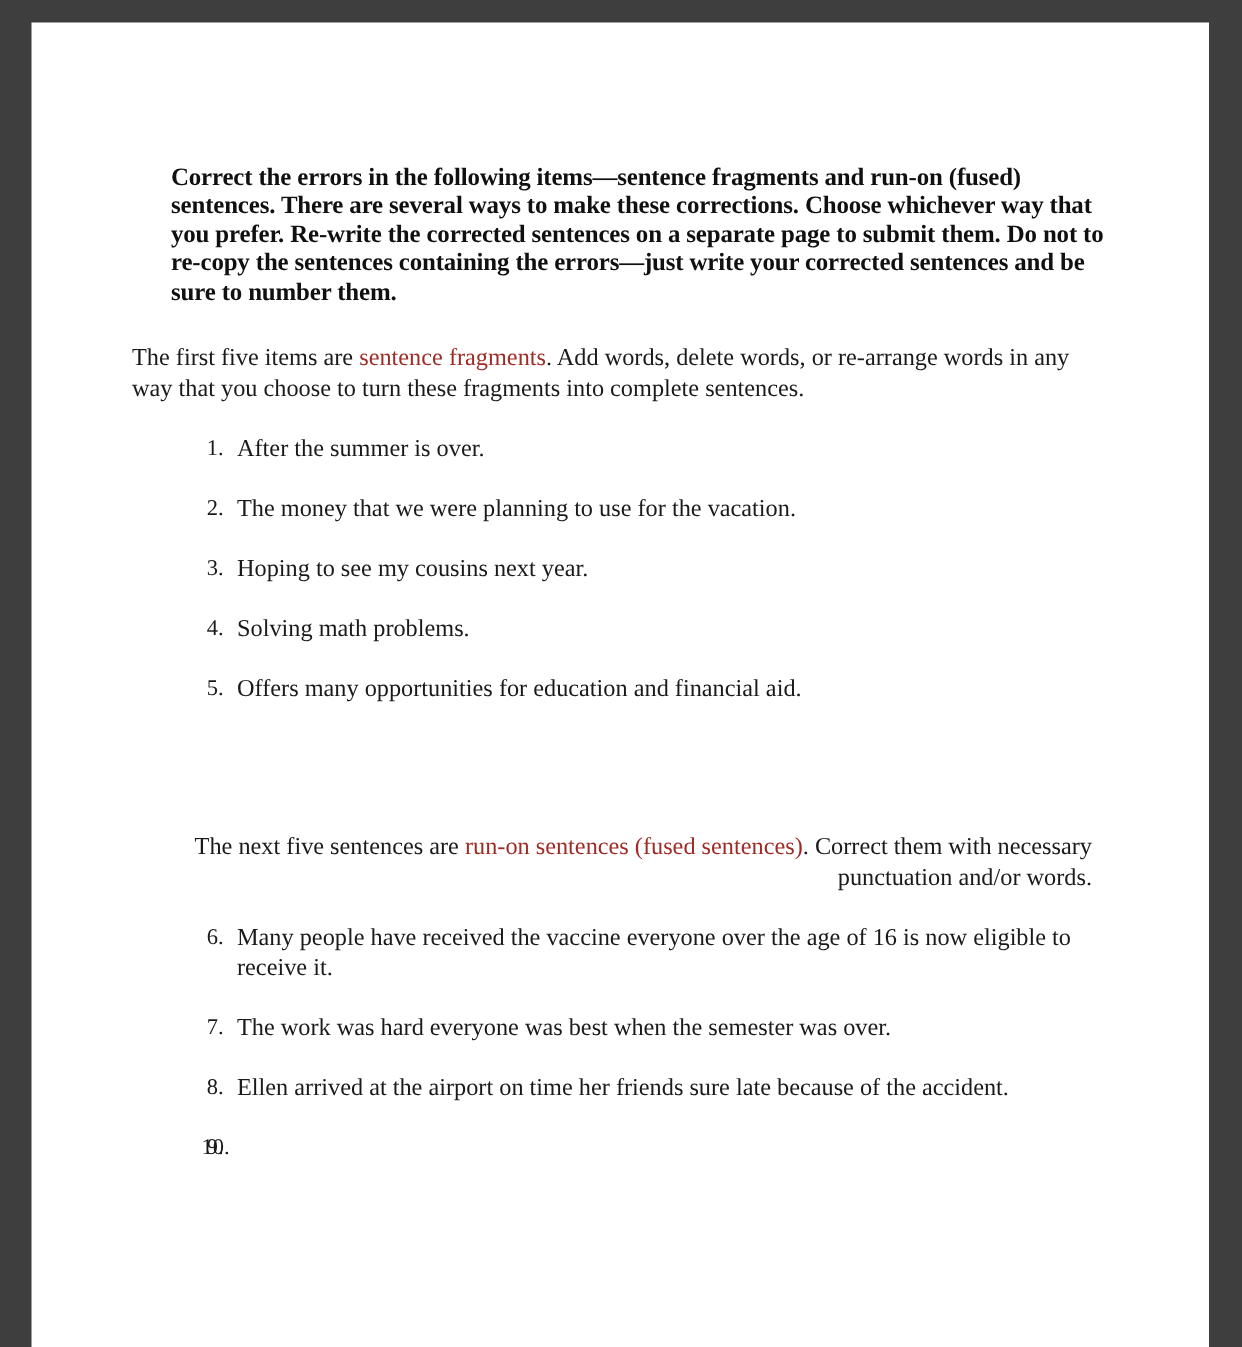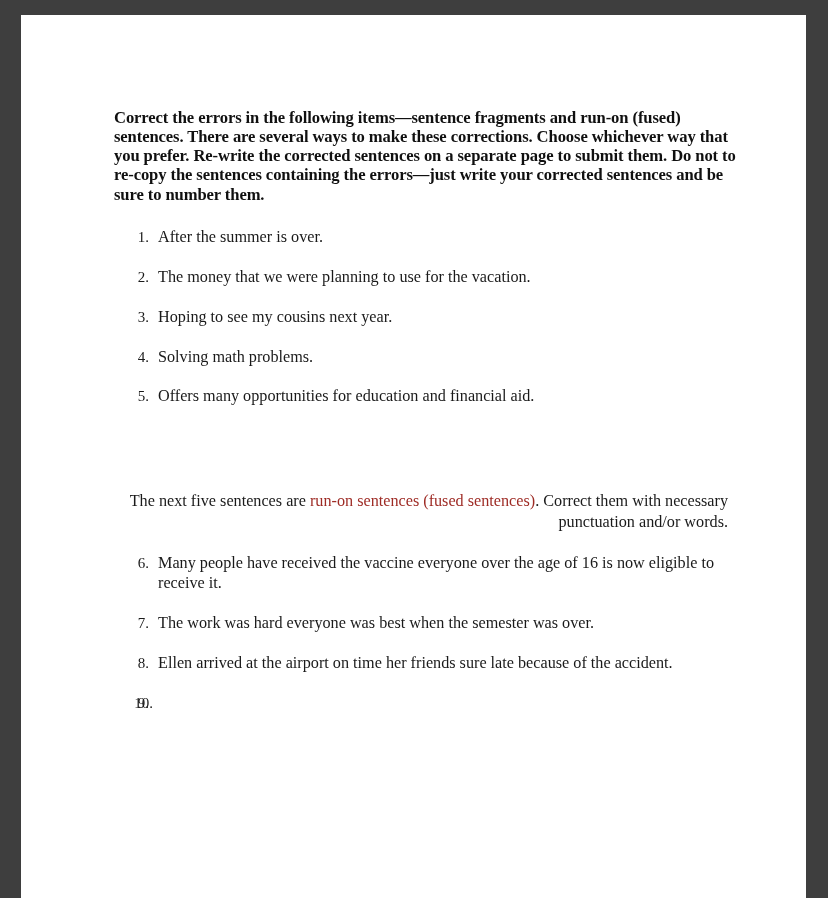--- a/index.html
+++ b/index.html
@@ -76,20 +76,23 @@
 </style>
 </head>
 <body>
 
 <div id="viewer">
   <div id="page">
     <div id="content">
 
       <p class="heading">Correct the errors in the following items—sentence fragments and run-on (fused) sentences. There are several ways to make these corrections. Choose whichever way that you prefer. Re-write the corrected sentences on a separate page to submit them. Do not to re-copy the sentences containing the errors—just write your corrected sentences and be sure to number them.</p>
 
+      <p class="intro">
+        <span>The first five items are </span><span class="hl">sentence fragments</span><span>. Add words, delete words, or re-arrange words in any way that you choose to turn these fragments into complete sentences.</span>
+      </p>
 
       <ol class="items" id="list-a">
         <li>
           <span class="num">1.</span>
           <span>After the summer is over.</span>
         </li>
         <li>
           <span class="num">2.</span>
           <span>The money that we were planning to use for the vacation.</span>
         </li>

